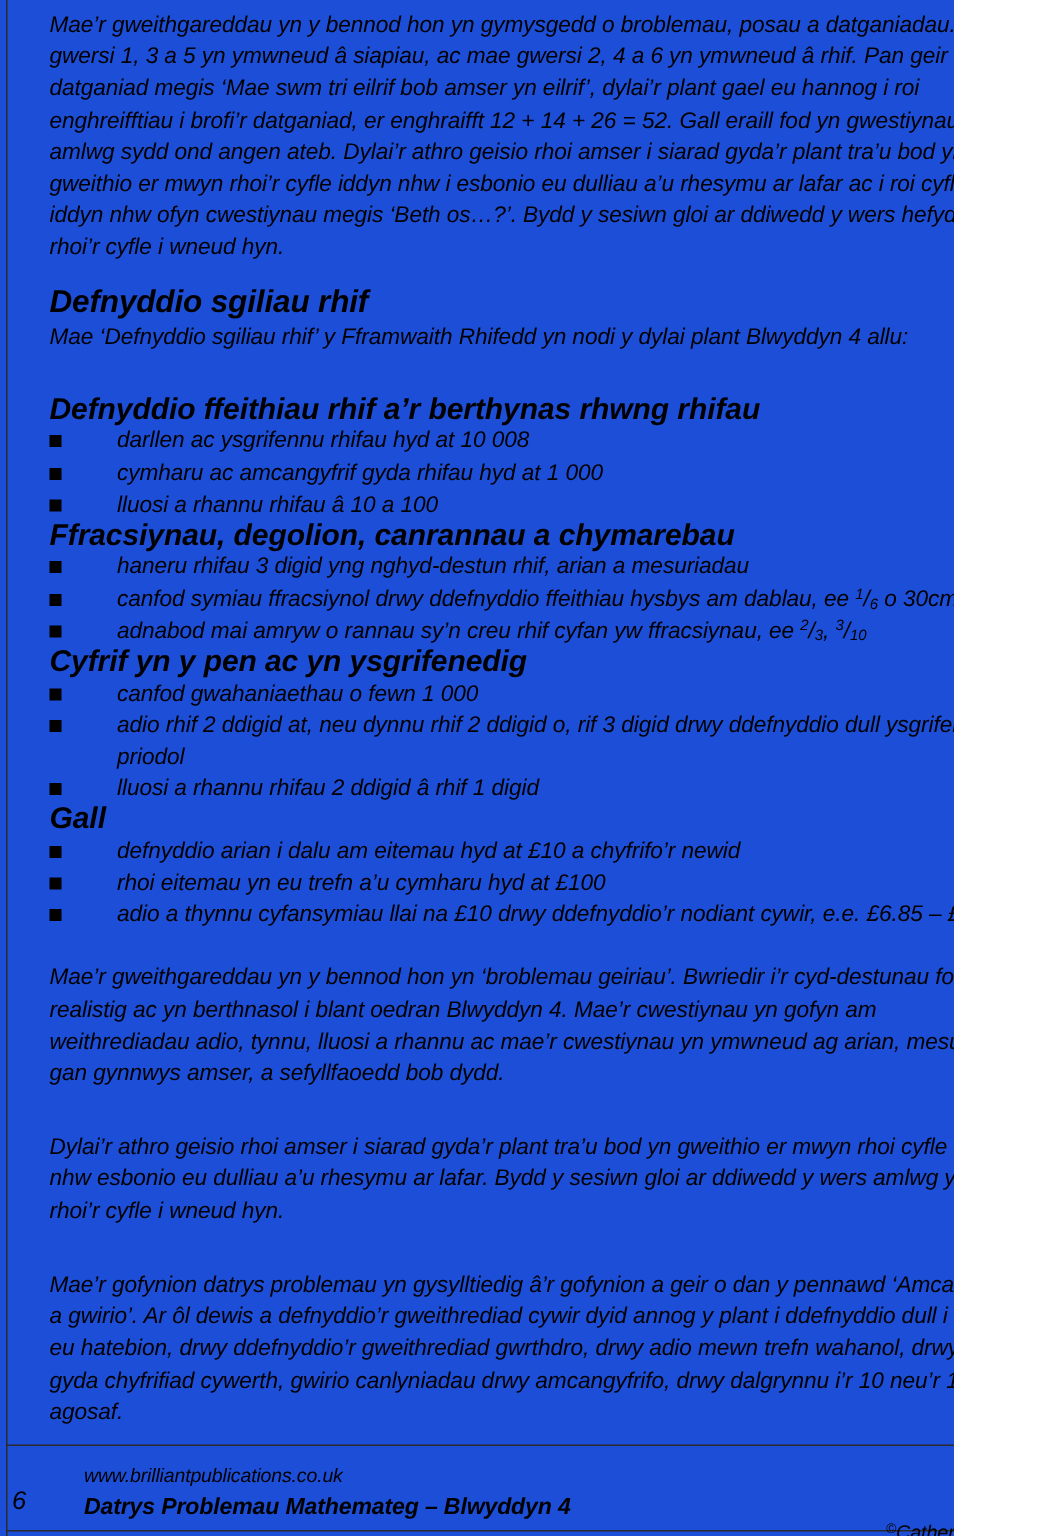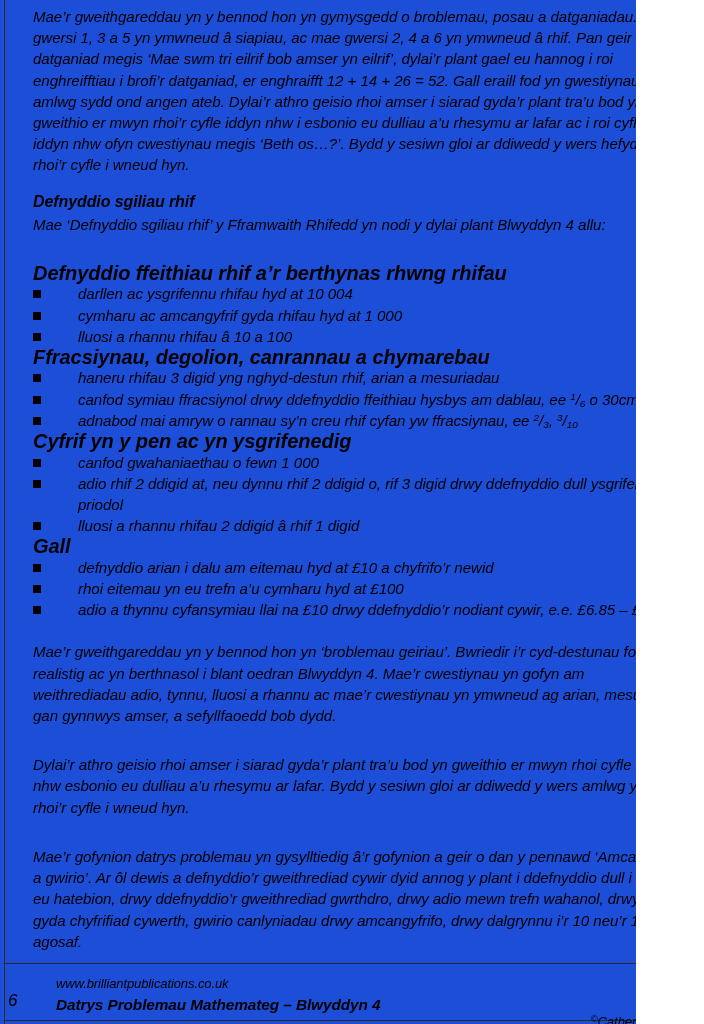--- a/index.html
+++ b/index.html
@@ -66,21 +66,21 @@
     font-size: 15.1px;
     line-height: 21.2px;
     letter-spacing: -0.05px;
   }
   p.body-text.tight {
     margin-bottom: 0;
   }
 
   h2.section-heading {
     margin: 2px 0 1px 0;
-    font-size: 16px;
+    font-size: 21px;
     line-height: 23px;
     font-weight: bold;
     letter-spacing: -0.1px;
   }
 
   h3.sub-heading {
     margin: 0;
     font-size: 20px;
     line-height: 20.5px;
     font-weight: bold;
@@ -192,21 +192,21 @@
     <h2 class="section-heading">Defnyddio sgiliau rhif</h2>
 
     <p class="body-text">Mae ‘Defnyddio sgiliau rhif’ y Fframwaith Rhifedd yn nodi y dylai plant Blwyddyn 4 allu:</p>
 
     <div class="spacer-sm"></div>
 
     <h3 class="sub-heading">Defnyddio ffeithiau rhif a’r berthynas rhwng rhifau</h3>
     <ul class="bullet-list">
       <li>
         <span class="bullet-square"></span>
-        <span>darllen ac ysgrifennu rhifau hyd at 10 004</span>
+        <span>darllen ac ysgrifennu rhifau hyd at 10 008</span>
       </li>
       <li>
         <span class="bullet-square"></span>
         <span>cymharu ac amcangyfrif gyda rhifau hyd at 1 000</span>
       </li>
       <li>
         <span class="bullet-square"></span>
         <span>lluosi a rhannu rhifau â 10 a 100</span>
       </li>
     </ul>

